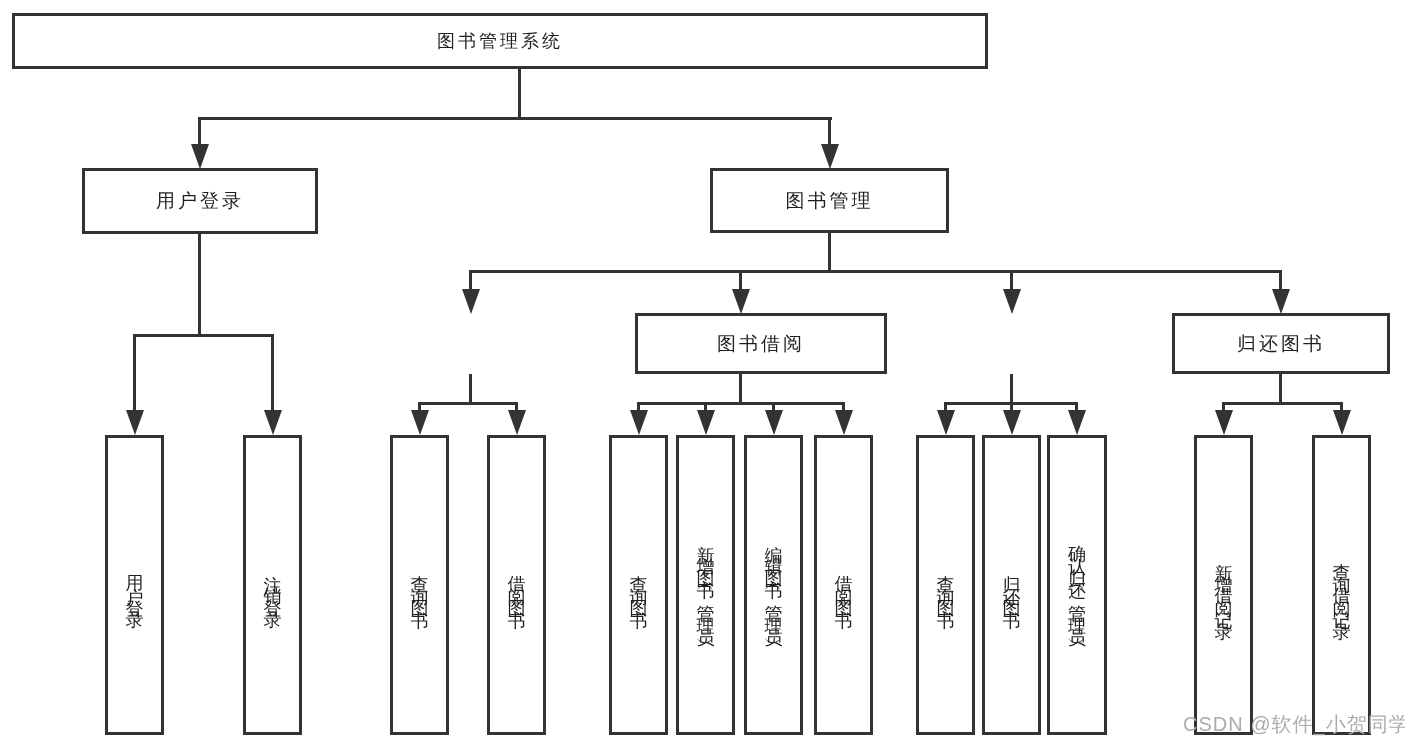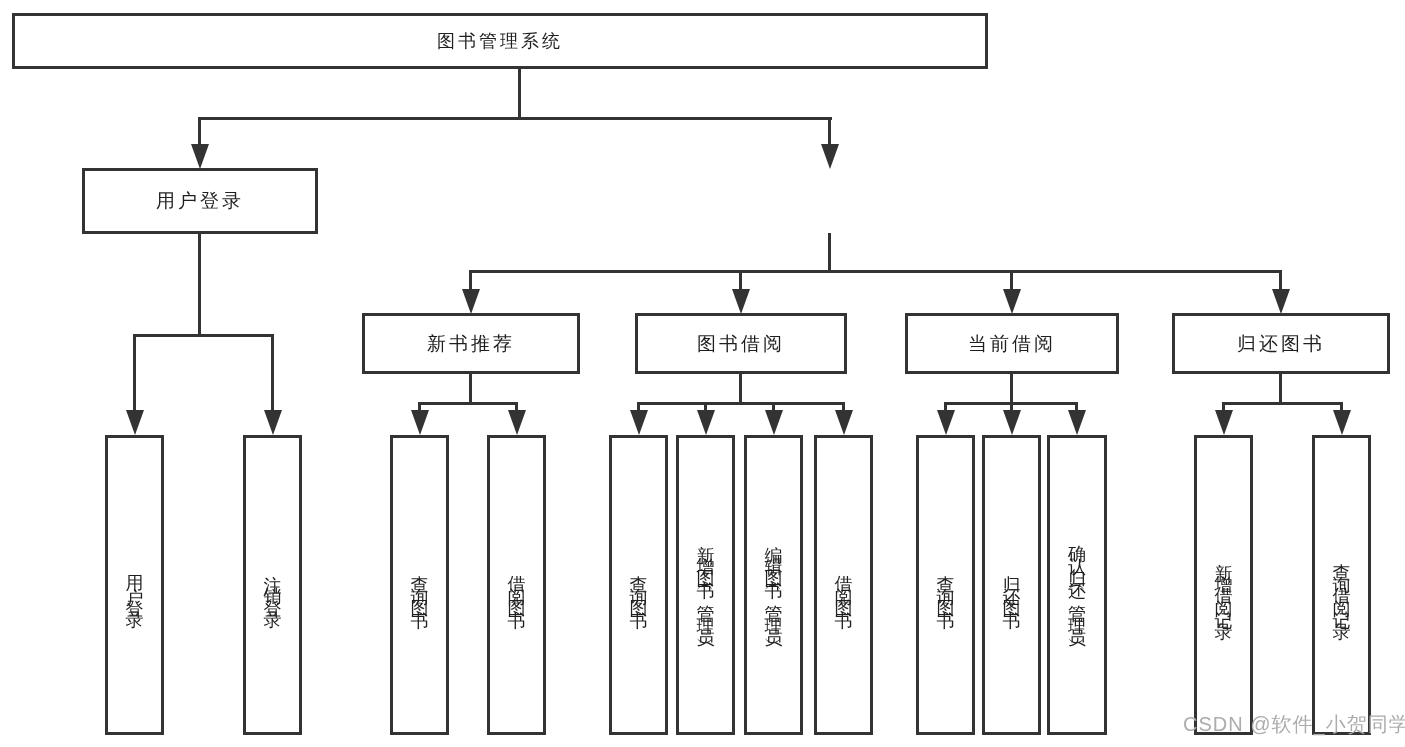--- a/index.html
+++ b/index.html
@@ -34,32 +34,29 @@
 <div id="stage">
 
   <div class="node root" style="left:12px;top:13px;width:976px;height:56px">
     <span class="hlabel">图书管理系统</span>
   </div>
 
   <div class="node" style="left:82px;top:168px;width:236px;height:66px">
     <span class="hlabel">用户登录</span>
   </div>
 
-
-  <div class="node" style="left:362px;top:313px;width:218px;height:61px">
-    <span class="hlabel">新书推荐</span>
+  <div class="node" style="left:710px;top:168px;width:239px;height:65px">
+    <span class="hlabel">图书管理</span>
   </div>
 
-  <div class="node" style="left:635px;top:313px;width:212px;height:61px">
+
+  <div class="node" style="left:635px;top:313px;width:252px;height:61px">
     <span class="hlabel">图书借阅</span>
   </div>
 
-  <div class="node" style="left:905px;top:313px;width:214px;height:61px">
-    <span class="hlabel">当前借阅</span>
-  </div>
 
   <div class="node" style="left:1172px;top:313px;width:218px;height:61px">
     <span class="hlabel">归还图书</span>
   </div>
 
   <div class="node leaf" style="left:105px;top:435px;width:59px;height:300px">
     <span>用户登录</span>
   </div>
   <div class="node leaf" style="left:243px;top:435px;width:59px;height:300px">
     <span>注销登录</span>

